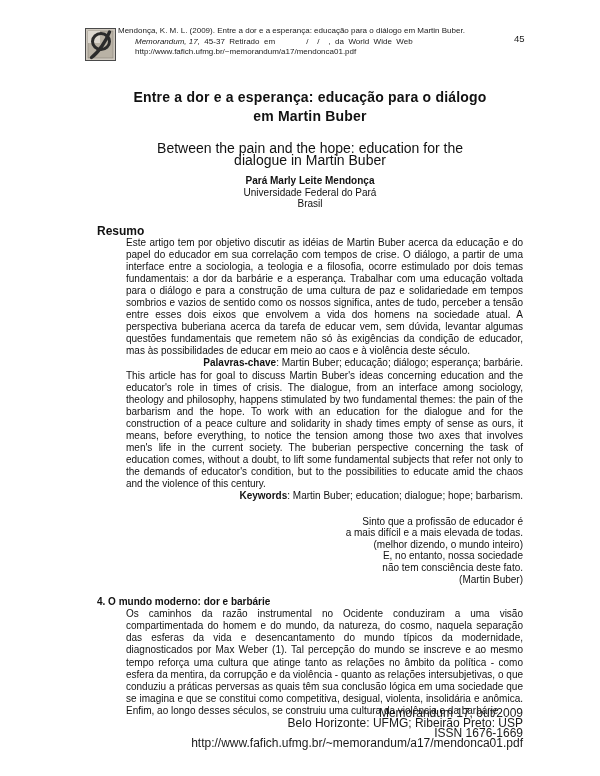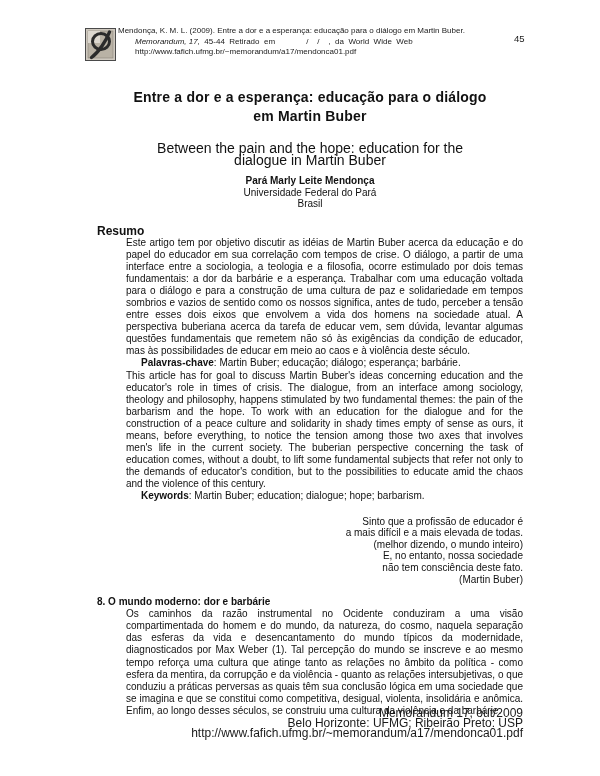--- a/index.html
+++ b/index.html
@@ -19,21 +19,21 @@
   
   .content { position:absolute; left:97px; top:0; width:426px; padding-top:84px; }
 
   .title-pt { font-size:14px; font-weight:bold; line-height:19px; text-align:center; width:370px; margin:4px auto; letter-spacing:0.2px; }
   .title-en { font-size:14px; font-weight:normal; line-height:12px; text-align:center; width:340px; margin:16px auto 0 auto; }
   .author-block { text-align:center; margin-top:9px; font-size:10px; line-height:11.5px; }
   .author-name { font-weight:bold; }
 
   .sec-head { font-weight:bold; font-size:12px; line-height:12px; margin-top:15px; }
   .para { font-size:10px; line-height:12.1px; text-align:justify;margin-left:29px; }
-  .kw-line { font-size:10px; line-height:12.1px; padding-left:44px; }
+  .kw-line { font-size:10px; line-height:12.1px; padding-left:44px;text-align:right; }
   .kw-label { font-weight:bold; }
 
   .epigraph { margin-top:13px; text-align:right; font-size:10px; line-height:11.6px; }
 
   .section-heading { font-weight:bold; font-size:10px; line-height:12px; margin-top:11px; }
 
   
   .footer { position:absolute; right:77px; top:708px; text-align:right; font-size:12px; line-height:10px; color:#1a1a1a; }
 </style>
 </head>
@@ -46,21 +46,21 @@
       <svg width="31" height="33" viewBox="0 0 31 33">
         <rect x="0.5" y="0.5" width="30" height="32" fill="#cfc9bf" stroke="#4a4a4a"></rect>
         <rect x="3" y="3" width="25" height="27" fill="#b9b2a5" stroke="#8a8478" stroke-width="0.6"></rect>
         <rect x="3" y="3" width="12" height="12" fill="#ddd8cf"></rect>
         <ellipse cx="16" cy="13.5" rx="8.5" ry="8" fill="none" stroke="#2b2b2b" stroke-width="3"></ellipse>
         <path d="M24.5 4 C 21 13, 14 24, 6.5 29.5" fill="none" stroke="#2b2b2b" stroke-width="3.4" stroke-linecap="round"></path>
       </svg>
     </div>
     <div class="citation">
       <div>Mendonça, K. M. L. (2009). Entre a dor e a esperança: educação para o diálogo em Martin Buber.</div>
-      <div class="cit-indent"><span class="italic">Memorandum, 17,</span><span>  45-44  Retirado  em              /    /    ,  da  World  Wide  Web</span></div>
+      <div class="cit-indent"><span class="italic">Memorandum, 17,</span><span>  45-37  Retirado  em              /    /    ,  da  World  Wide  Web</span></div>
       <div class="cit-indent">http://www.fafich.ufmg.br/~memorandum/a17/mendonca01.pdf</div>
     </div>
   </header>
   <div class="page-number">45</div>
 
   <main class="content">
 
     <h1 class="title-pt">Entre a dor e a esperança: educação para o diálogo em Martin Buber</h1>
     <h2 class="title-en">Between the pain and the hope: education for the dialogue in Martin Buber</h2>
 
@@ -79,24 +79,25 @@
 
     <div class="epigraph">
       <div>Sinto que a profissão de educador é</div>
       <div>a mais difícil e a mais elevada de todas.</div>
       <div>(melhor dizendo, o mundo inteiro)</div>
       <div>E, no entanto, nossa sociedade</div>
       <div>não tem consciência deste fato.</div>
       <div>(Martin Buber)</div>
     </div>
 
-    <div class="section-heading">8. O mundo moderno: dor e barbárie</div>
+    <div class="section-heading">4. O mundo moderno: dor e barbárie</div>
     <p class="para">Os caminhos da razão instrumental no Ocidente conduziram a uma visão compartimentada do homem e do mundo, da natureza, do cosmo, naquela separação das esferas da vida e desencantamento do mundo típicos da modernidade, diagnosticados por Max Weber (1). Tal percepção do mundo se inscreve e ao mesmo tempo reforça uma cultura que atinge tanto as relações no âmbito da política - como esfera da mentira, da corrupção e da violência - quanto as relações intersubjetivas, o que conduziu a práticas perversas as quais têm sua conclusão lógica em uma sociedade que se imagina e que se constitui como competitiva, desigual, violenta, insolidária e anômica. Enfim, ao longo desses séculos, se construiu uma cultura da violência e da barbárie.</p>
 
   </main>
 
   <footer class="footer">
     <div>Memorandum 17, out/2009</div>
     <div>Belo Horizonte: UFMG; Ribeirão Preto: USP</div>
+    <div>ISSN 1676-1669</div>
     <div>http://www.fafich.ufmg.br/~memorandum/a17/mendonca01.pdf</div>
   </footer>
 
 </div>
 
 </body></html>

